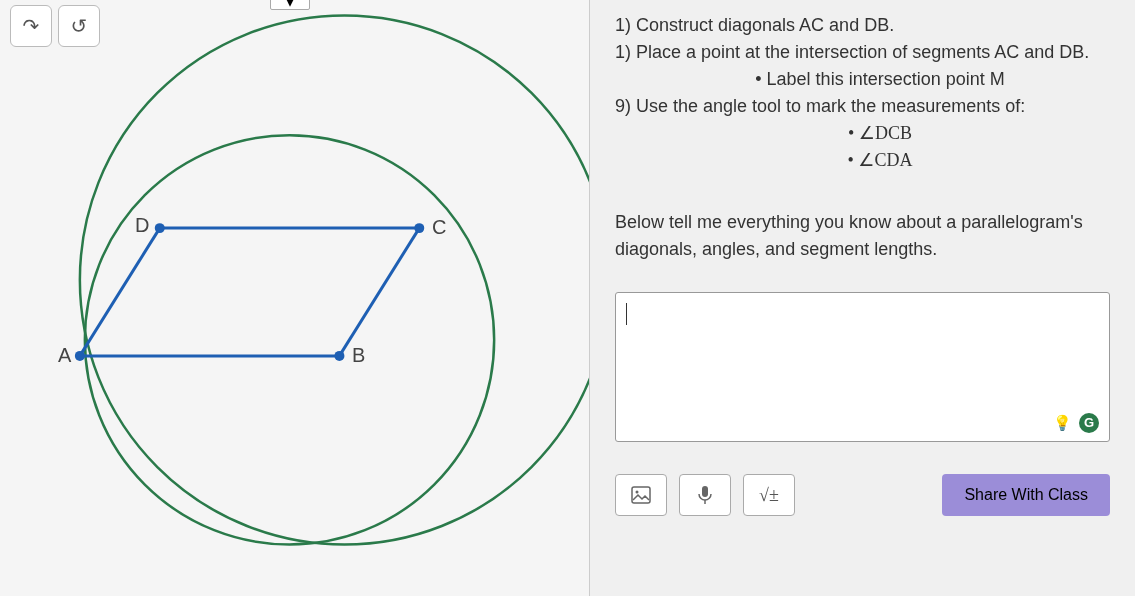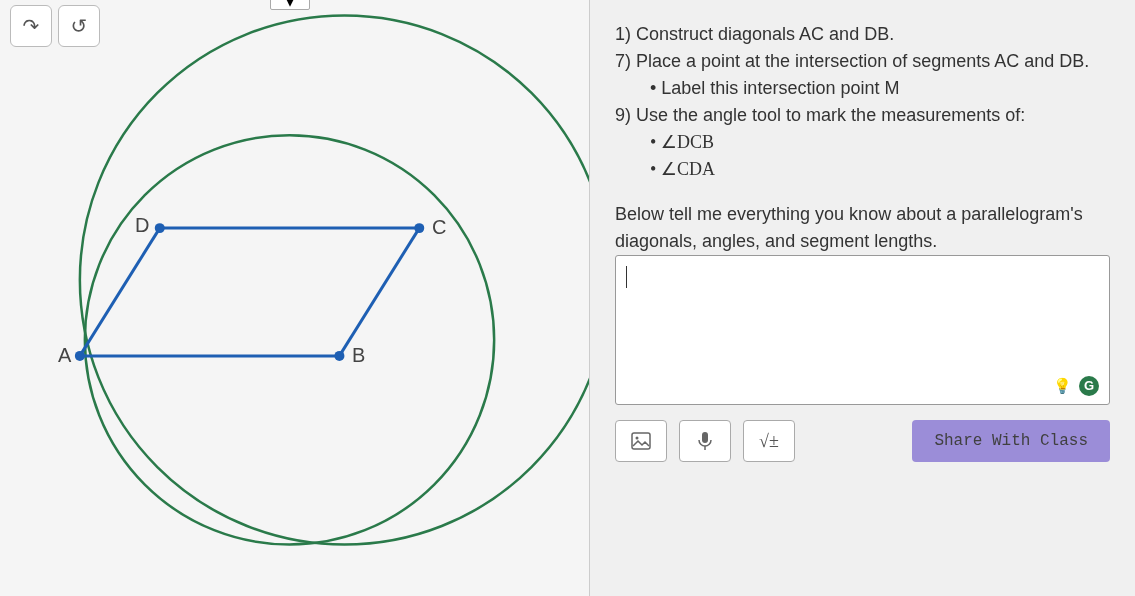--- a/index.html
+++ b/index.html
@@ -55,31 +55,32 @@
   .canvas-area {
     position: absolute;
     top: 0;
     left: 0;
     width: 100%;
     height: 100%;
   }
   .right-panel {
     flex: 1;
     background: #f0f0f0;
-    padding: 21px 25px 15px 25px;
+    padding: 12px 25px 15px 25px;
     display: flex;
     flex-direction: column;
     color: #333;
     font-size: 18px;
     line-height: 1.5;
-  }
-  .sub-bullet { margin-left: 35px; }
+    gap: 17px;
+  }
+  .sub-bullet { margin-left: 35px; text-align: center; }
   .sub-bullet::before { content: "• "; }
   .angle-sym { font-family: 'Times New Roman', serif; }
-  .prompt-text { margin-top: 18px; }
+  .prompt-text { margin-top: 18px; margin-bottom: 12px; }
   .answer-box {
     width: 100%;
     height: 150px;
     background: #fff;
     border: 1px solid #999;
     border-radius: 3px;
     padding: 10px;
     position: relative;
     font-size: 16px;
   }
@@ -118,27 +119,26 @@
     display: flex;
     align-items: center;
     justify-content: center;
     cursor: pointer;
     font-size: 18px;
     color: #555;
   }
   .spacer { flex: 1; }
   .share-btn {
     background: #9b8dd8;
-    color: #404040;
+    color: #000000;
     border: none;
     border-radius: 4px;
     padding: 12px 22px;
     font-size: 16px;
     cursor: pointer;
-    font-family: Liberation Mono, monospace;
   }
   .pt-label {
     position: absolute;
     font-size: 20px;
     color: #444;
     font-family: Arial, sans-serif;
   }
 </style>
 </head>
 <body>
@@ -178,21 +178,21 @@
   <span class="pt-label" style="left:352px;top:344px;">B</span>
   <span class="pt-label" style="left:432px;top:216px;">C</span>
   <span class="pt-label" style="left:135px;top:214px;">D</span>
 
 </div>
 
 <div class="right-panel">
 
   <div class="instructions">
     <div>1) Construct diagonals AC and DB.</div>
-    <div>7) Place a point at the intersection of segments AC and DB.</div>
+    <div>1) Place a point at the intersection of segments AC and DB.</div>
     <div class="sub-bullet">Label this intersection point M</div>
     <div>9) Use the angle tool to mark the measurements of:</div>
     <div class="sub-bullet angle-sym">∠DCB</div>
     <div class="sub-bullet angle-sym">∠CDA</div>
   </div>
 
   <div class="prompt-text">Below tell me everything you know about a parallelogram's diagonals, angles, and segment lengths.</div>
 
   <div class="answer-box" placeholder="">
     <div class="answer-cursor"></div>

